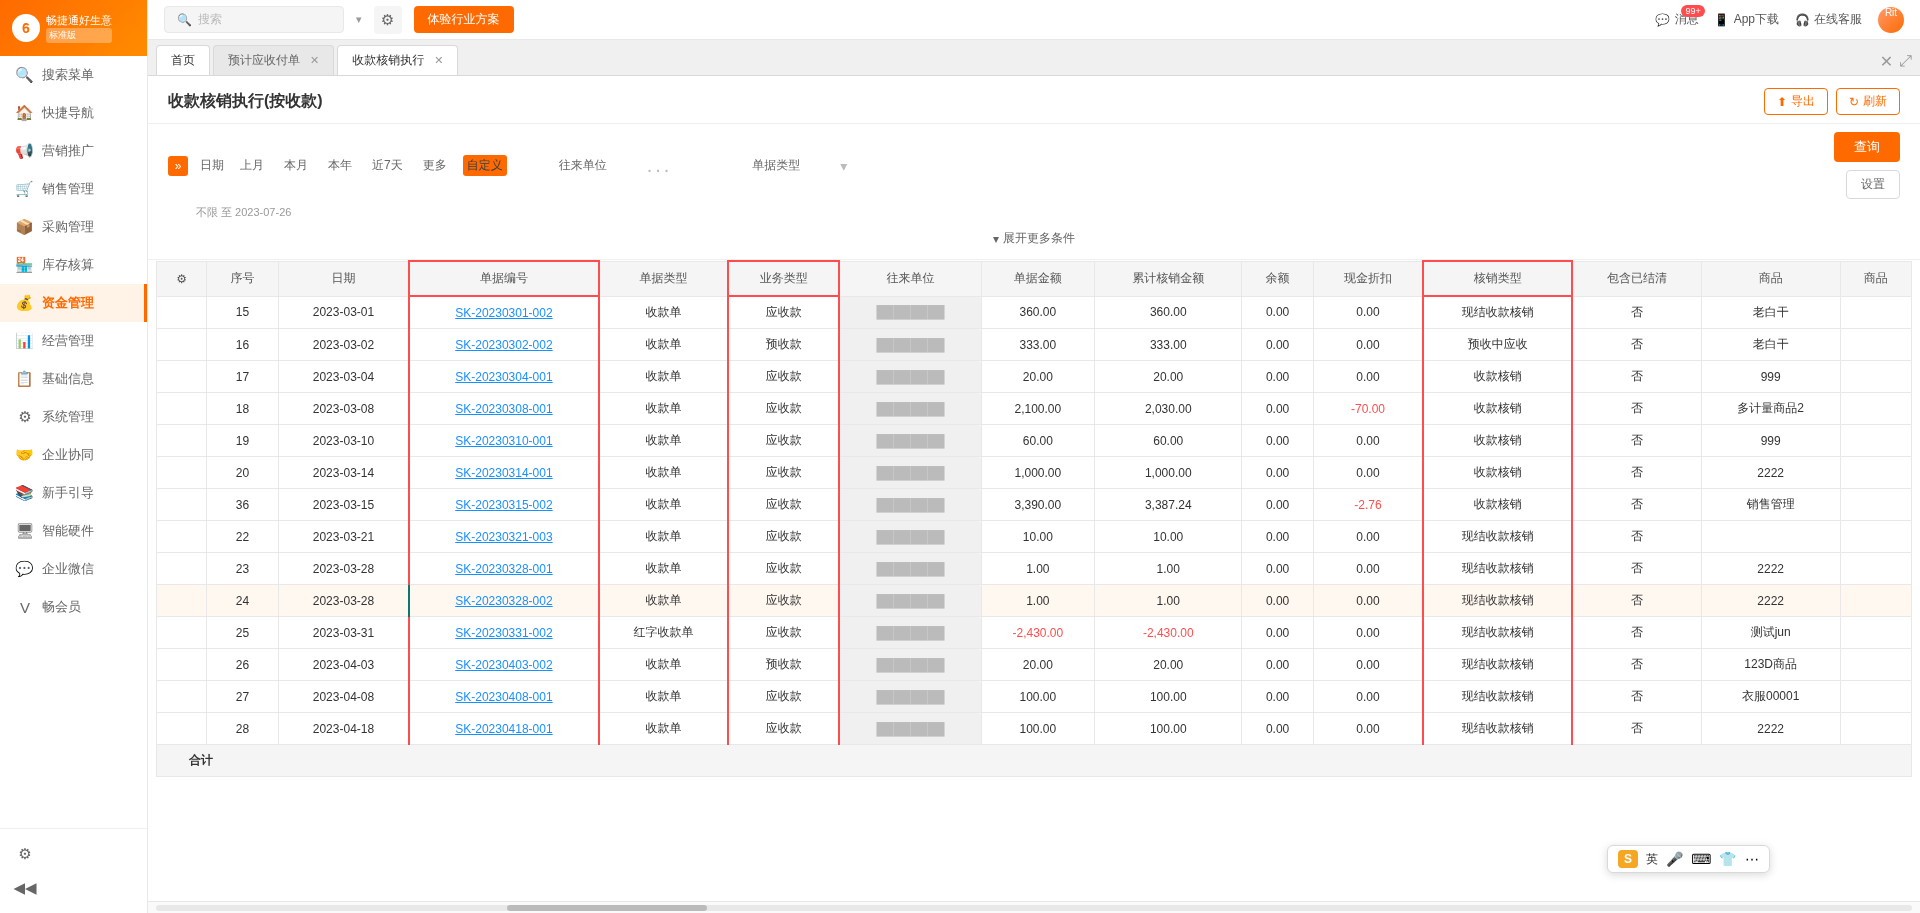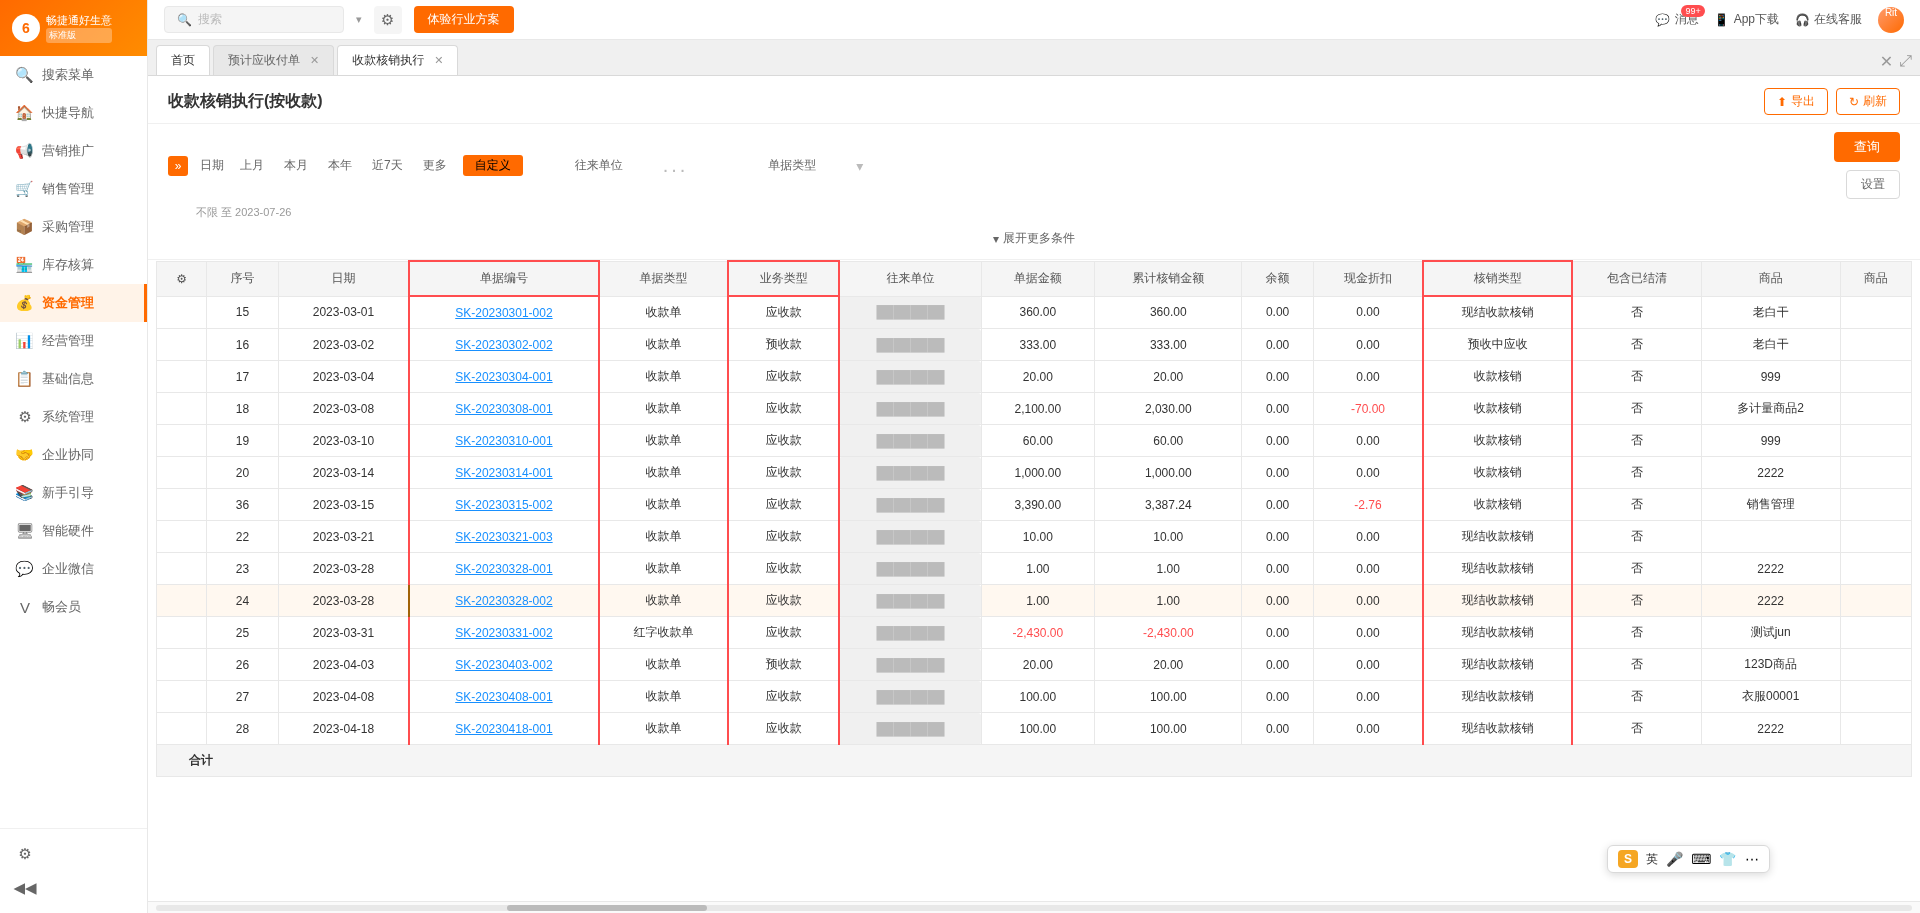--- a/index.html
+++ b/index.html
@@ -51,21 +51,21 @@
     .btn-export { display: flex; align-items: center; gap: 4px; color: #ff6a00; border: 1px solid #ff6a00; border-radius: 4px; padding: 4px 12px; cursor: pointer; font-size: 12px; background: #fff; }
     .btn-refresh { display: flex; align-items: center; gap: 4px; color: #ff6a00; border: 1px solid #ff6a00; border-radius: 4px; padding: 4px 12px; cursor: pointer; font-size: 12px; background: #fff; }
 
     
     .filter-bar { padding: 8px 20px; background: #fff; border-bottom: 1px solid #f0f0f0; display: flex; flex-direction: column; gap: 6px; }
     .filter-row { display: flex; align-items: center; gap: 12px; }
     .filter-collapse-btn { width: 20px; height: 20px; background: #ff6a00; color: #fff; border-radius: 3px; display: flex; align-items: center; justify-content: center; cursor: pointer; font-size: 12px; }
     .filter-label { color: #666; font-size: 12px; white-space: nowrap; }
     .filter-date-options { display: flex; gap: 12px; align-items: center; }
     .filter-date-btn { color: #666; cursor: pointer; font-size: 12px; padding: 2px 4px; }
-    .filter-date-btn.custom { background: #ff6a00; color: #000000; border-radius: 3px; padding: 2px 12px; }
+    .filter-date-btn.custom { background: #ff6a00; color: #404040; border-radius: 3px; padding: 2px 4px; }
     .btn-query { background: #ff6a00; color: #fff; border: none; border-radius: 4px; padding: 6px 20px; font-size: 13px; cursor: pointer; }
     .btn-setting { border: 1px solid #d9d9d9; border-radius: 4px; padding: 5px 14px; font-size: 12px; cursor: pointer; color: #666; background: #fff; margin-top: 4px; }
     .filter-expand { display: flex; align-items: center; gap: 4px; color: #666; cursor: pointer; font-size: 12px; justify-content: center; padding: 4px 0; }
 
     
     .table-container { flex: 1; overflow: auto; padding: 0 8px; }
     table { width: 100%; border-collapse: collapse; font-size: 12px; }
     thead tr { background: #f5f5f5; }
     th { padding: 8px 10px; text-align: center; color: #555; font-weight: 500; border: 1px solid #e8e8e8; white-space: nowrap; position: sticky; top: 0; background: #f5f5f5; z-index: 1; }
     td { padding: 7px 10px; text-align: center; border: 1px solid #e8e8e8; color: #333; white-space: nowrap; }
@@ -439,21 +439,21 @@
     <td class="">0.00</td>
     <td style="border-left:2px solid #ff4d4f;border-right:2px solid #ff4d4f;">现结收款核销</td>
     <td>否</td>
     <td>2222</td>
     <td></td>
   </tr>
             <tr class="row-highlighted">
     <td></td>
     <td>24</td>
     <td>2023-03-28</td>
-    <td style="border-left:2px solid #a16207;border-right:2px solid #ff4d4f;margin-top:26px;"><span class="link">SK-20230328-002</span></td>
+    <td style="border-left:2px solid #0f766e;border-right:2px solid #ff4d4f;margin-top:26px;"><span class="link">SK-20230328-002</span></td>
     <td>收款单</td>
     <td style="border-left:2px solid #ff4d4f;border-right:2px solid #ff4d4f;">应收款</td>
     <td style="color:#bbb;background:#f0f0f0;border-radius:3px;min-width:80px;">████████</td>
     <td class="">1.00</td>
     <td class="">1.00</td>
     <td>0.00</td>
     <td class="">0.00</td>
     <td style="border-left:2px solid #ff4d4f;border-right:2px solid #ff4d4f;">现结收款核销</td>
     <td>否</td>
     <td>2222</td>

